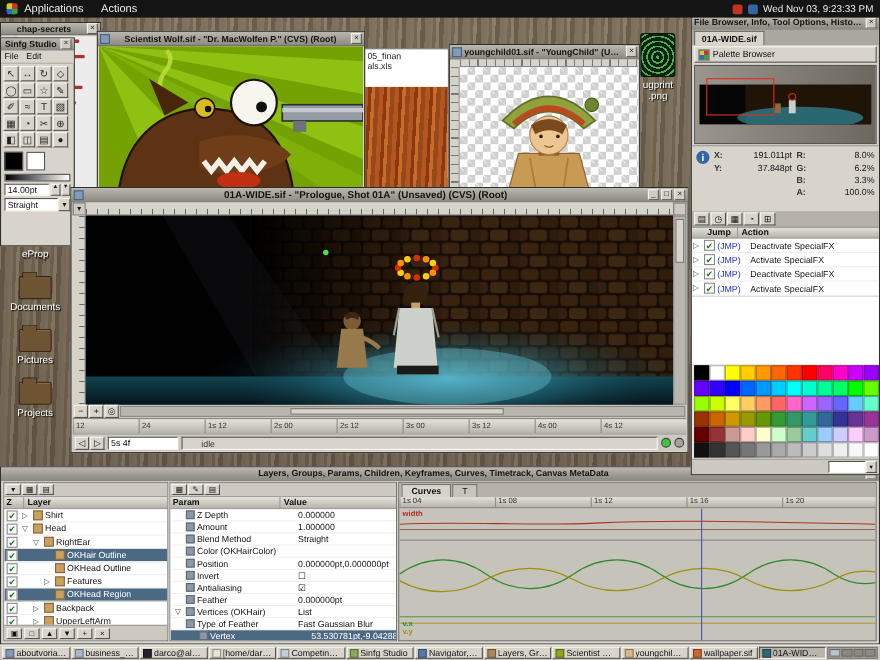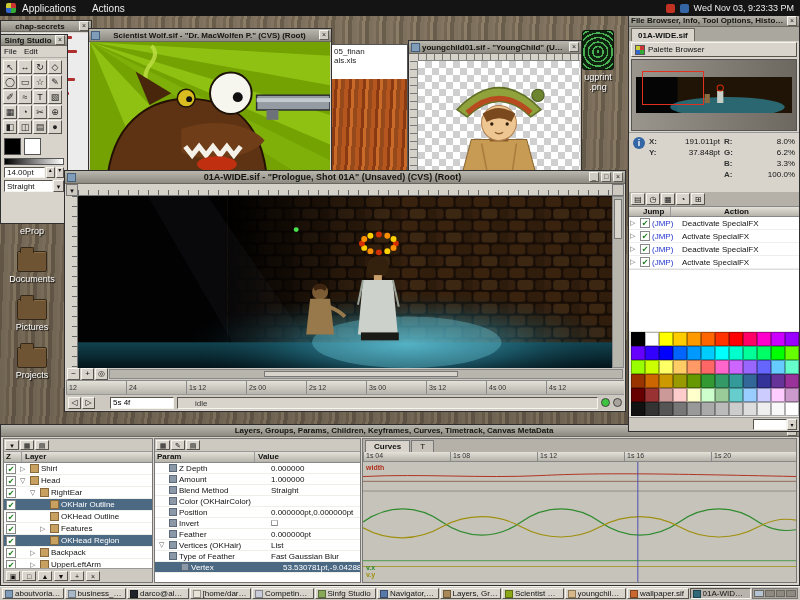--- a/index.html
+++ b/index.html
@@ -97,21 +97,21 @@
 .canvasarea svg{width:100%;height:100%;display:block;}
 .vscroll{position:absolute;right:1px;top:25px;width:12px;bottom:43px;background:#b8b5ac;border:1px solid #888;}
 .vthumb{position:absolute;left:1px;right:1px;top:2px;height:40px;background:#d8d4cb;border:1px solid #777;}
 .hscrollrow{position:absolute;left:1px;right:1px;bottom:31px;height:12px;display:flex;gap:1px;align-items:center;background:#cdc9c0;padding:0 1px;}
 .hscroll{flex:1;height:10px;background:#b8b5ac;border:1px solid #888;position:relative;}
 .hthumb{position:absolute;top:1px;bottom:1px;left:30%;width:38%;background:#d8d4cb;border:1px solid #777;}
 .timebar{position:absolute;left:1px;right:1px;bottom:17px;height:14px;display:flex;font-size:7px;color:#333;background:linear-gradient(#e4e1d8,#b6b3aa);border-top:1px solid #888;overflow:hidden;}
 .tlab{flex:0 0 60px;border-left:1px solid #8a8a8a;padding:3px 0 0 2px;}
 .canvtoolbar{position:absolute;left:1px;right:1px;bottom:1px;height:16px;display:flex;align-items:center;gap:3px;padding:0 2px;background:#cdc9c0;border-top:1px solid #999;}
 .lockbtns{display:flex;gap:1px;}
-.timefield{width:64px;height:12px;font-size:8px;padding:0 2px;font-family:"Liberation Sans",sans-serif;margin-left:12px;}
+.timefield{width:64px;height:12px;font-size:8px;padding:0 2px;font-family:"Liberation Sans",sans-serif;}
 .statusbox{flex:1;height:12px;font-size:8px;line-height:11px;padding-left:17px;color:#333;background:#d8d4cb;}
 .lamp{width:9px;height:9px;border-radius:50%;border:1px solid #444;}
 .lamp.green{background:#3ec43e;}
 .lamp.gray{background:#a8a49b;}
 
 .browser{left:628px;top:14px;width:172px;height:418px;z-index:6;display:flex;flex-direction:column;}
 .browser .tbar{height:12px;font-size:8px;flex:0 0 12px;}
 .tabrow{flex:0 0 14px;background:#aaa79e;display:flex;align-items:flex-end;padding:1px 2px 0;}
 .ntab{height:13px;padding:0 6px;font-size:8px;line-height:13px;background:#d8d4cb;border:1px solid #6b6860;border-bottom:none;font-weight:bold;white-space:nowrap;}
 .palbtn{flex:0 0 15px;display:flex;align-items:center;gap:3px;font-size:8px;padding:0 3px;margin:1px 2px;}
@@ -122,21 +122,21 @@
 .selrect{position:absolute;left:10px;top:11px;width:62px;height:34px;border:1px solid #e03020;}
 .inforow{flex:0 0 60px;display:flex;gap:4px;padding:4px 4px;background:#d8d4cb;border-top:1px solid #999;}
 .iico{width:12px;height:12px;border-radius:50%;background:#3465a4;color:#fff;font-size:9px;text-align:center;line-height:12px;font-weight:bold;flex:0 0 12px;}
 .infcol{display:flex;flex-direction:column;gap:2px;flex:1;font-size:8px;}
 .irow{display:flex;justify-content:space-between;}
 .ilab{font-weight:bold;color:#333;}
 .tabicons{flex:0 0 14px;display:flex;gap:1px;padding:1px 2px;background:#b5b1a8;}
 .tico{width:14px;height:12px;font-size:8px;line-height:11px;text-align:center;}
 .histhead{flex:0 0 11px;display:flex;background:linear-gradient(#e4e1d8,#b6b3aa);border-top:1px solid #888;border-bottom:1px solid #888;font-size:8px;font-weight:bold;}
 .histhead .hj{flex:0 0 42px;border-right:1px solid #999;padding-left:14px;}
-.histhead .ha{flex:1;padding-left:3px;text-align:center;}
+.histhead .ha{flex:1;padding-left:3px;}
 .histrows{flex:0 0 52px;background:#fff;}
 .hrow{display:flex;align-items:center;height:13px;border-bottom:1px solid #eee;font-size:8px;gap:2px;padding-left:1px;}
 .hexp{width:8px;color:#555;font-size:7px;}
 .hchk{width:10px;height:10px;border:1px solid #888;background:#fff;font-size:8px;line-height:9px;text-align:center;color:#1c7c1c;}
 .hjump{color:#2233cc;flex:0 0 28px;}
 .hact{flex:1;white-space:nowrap;overflow:hidden;}
 .histfill{flex:1;background:#fff;border-top:1px solid #ddd;}
 .palwrap{flex:0 0 86px;background:#e8e5de;padding:1px 2px;}
 .pal{display:flex;flex-wrap:wrap;width:168px;}
 .sw{width:14px;height:14px;border:1px solid rgba(0,0,0,.3);}
@@ -830,20 +830,27 @@
           </div>
 
           <div class="prow d0">
             <span class="ind"></span>
             <span class="pexp"></span>
             <span class="picon"></span>
             <span class="pname">Invert</span>
             <span class="pval">☐</span>
           </div>
 
+          <div class="prow d0">
+            <span class="ind"></span>
+            <span class="pexp"></span>
+            <span class="picon"></span>
+            <span class="pname">Antialiasing</span>
+            <span class="pval">☑</span>
+          </div>
 
           <div class="prow d0">
             <span class="ind"></span>
             <span class="pexp"></span>
             <span class="picon"></span>
             <span class="pname">Feather</span>
             <span class="pval">0.000000pt</span>
           </div>
 
           <div class="prow d0">

